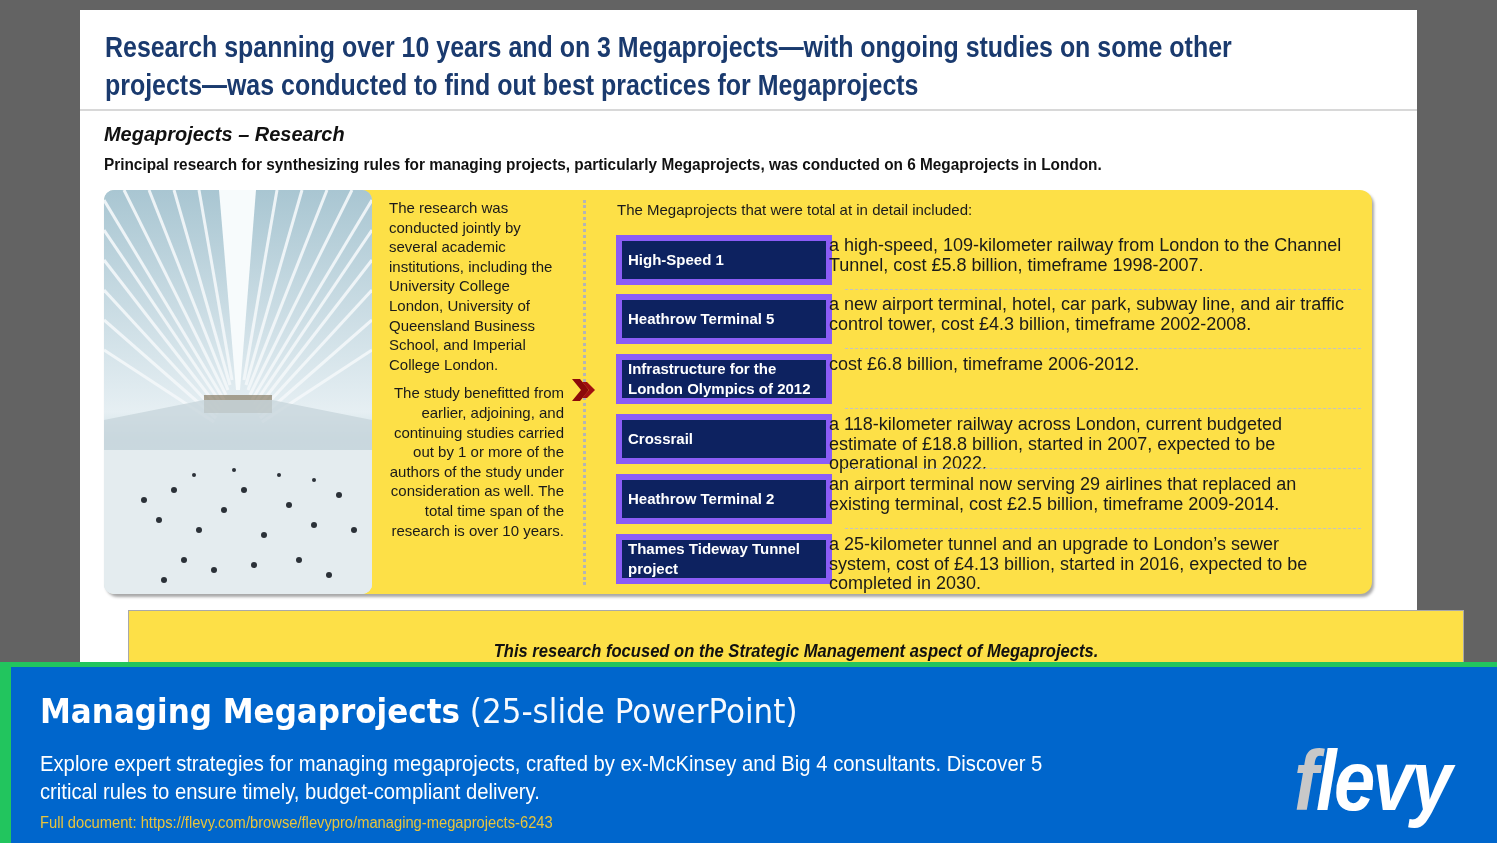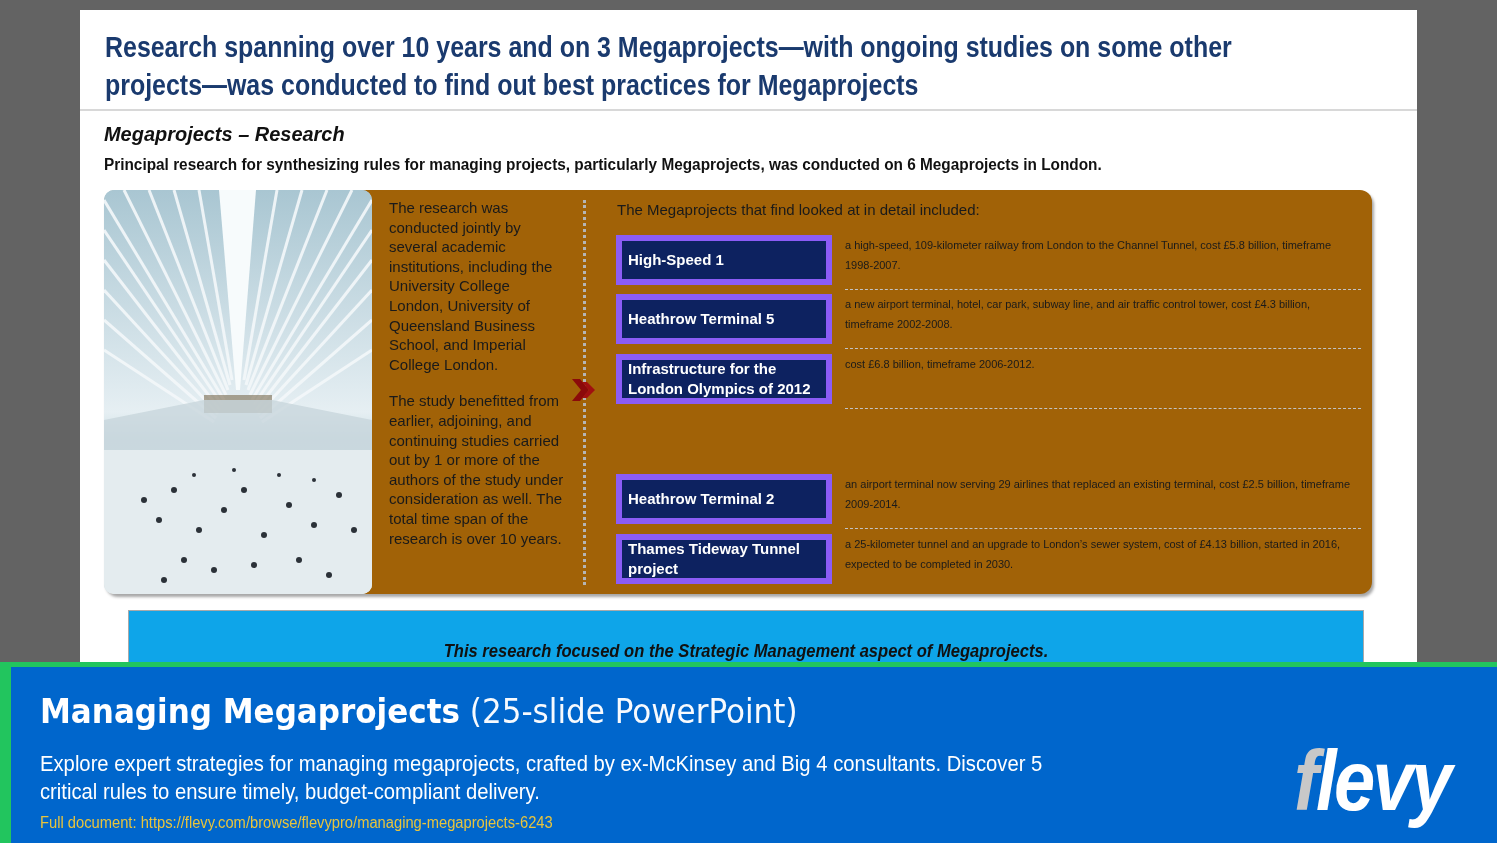--- a/index.html
+++ b/index.html
@@ -52,42 +52,42 @@
       font-size: 16px;
       color: #111;
       white-space: nowrap;
       transform: scaleX(0.96);
       transform-origin: left top;
     }
     .panel {
       position: absolute;
       left: 24px; top: 180px;
       width: 1268px; height: 404px;
-      background: #a16207;
+      background: #fde047;
       border-radius: 12px;
       box-shadow: 2px 3px 3px rgba(0,0,0,0.35);
     }
     .photo {
       position: absolute;
       left: 0; top: 0;
       width: 268px; height: 404px;
       border-radius: 10px;
       overflow: hidden;
       background: linear-gradient(180deg, #b8d2dc 0%, #d7e6ec 35%, #e9f1f4 55%, #c9dde5 70%, #dfe9ee 100%);
     }
     .photo svg { width: 100%; height: 100%; display: block; }
     .left-text {
       position: absolute;
       left: 285px; top: 8px;
       width: 175px;
       font-size: 15px;
       line-height: 19.6px;
       color: #1a1a1a;
     }
-    .left-text p + p { margin-top: 17px; }
+    .left-text p + p { margin-top: 9px; text-align: right; }
     .v-divider {
       position: absolute;
       left: 479px; top: 10px;
       width: 0; height: 385px;
       border-left: 3px dotted #b5b5b5;
     }
     .chevron {
       position: absolute;
       left: 468px; top: 188px;
       width: 26px; height: 24px;
@@ -114,37 +114,37 @@
       font-weight: bold;
       font-size: 15px;
       line-height: 20px;
       padding: 0 6px;
       display: flex;
       align-items: center;
       border: 6px solid #8b5cf6;
     }
     .row .desc {
       position: absolute;
-      left: 229px; top: 1px;
+      left: 213px; top: 1px;
       width: 516px;
-      font-size: 11px;
+      font-size: 18px;
       line-height: 19.6px;
       color: #1a1a1a;
     }
     .row .sep {
       position: absolute;
       left: 229px; top: 54px;
       width: 516px;
       border-top: 1px dashed #c3c3c3;
     }
     .callout {
       position: absolute;
       left: 48px; top: 600px;
-      width: 1236px; height: 70px;
-      background: #0ea5e9;
+      width: 1336px; height: 70px;
+      background: #fde047;
       border: 1px solid #a9a9a9;
     }
     .callout-text {
       position: absolute;
       left: 0; top: 30px;
       width: 100%;
       text-align: center;
       font-weight: bold;
       font-style: italic;
       font-size: 18px;
@@ -290,35 +290,40 @@
       <p>The research was conducted jointly by several academic institutions, including the University College London, University of Queensland Business School, and Imperial College London.</p>
       <p>The study benefitted from earlier, adjoining, and continuing studies carried out by 1 or more of the authors of the study under consideration as well. The total time span of the research is over 10 years.</p>
     </div>
 
     <div class="v-divider"></div>
     <svg class="chevron" viewBox="0 0 26 24">
       <polygon points="0,1 8,1 17,12 8,23 0,23 9,12" fill="#8b0a0a"></polygon>
       <polygon points="10,4 15,4 23,12 15,20 10,20 17,12" fill="#a01010"></polygon>
     </svg>
 
-    <div class="list-intro">The Megaprojects that find looked at in detail included:</div>
+    <div class="list-intro">The Megaprojects that were total at in detail included:</div>
 
     <div class="row" style="top:45px;">
       <div class="label">High-Speed 1</div>
       <div class="desc">a high-speed, 109-kilometer railway from London to the Channel Tunnel, cost £5.8 billion, timeframe 1998-2007.</div>
       <div class="sep"></div>
     </div>
     <div class="row" style="top:104px;">
       <div class="label">Heathrow Terminal 5</div>
       <div class="desc">a new airport terminal, hotel, car park, subway line, and air traffic control tower, cost £4.3 billion, timeframe 2002-2008.</div>
       <div class="sep"></div>
     </div>
     <div class="row" style="top:164px;">
       <div class="label">Infrastructure for the London Olympics of 2012</div>
       <div class="desc">cost £6.8 billion, timeframe 2006-2012.</div>
+      <div class="sep"></div>
+    </div>
+    <div class="row" style="top:224px;">
+      <div class="label">Crossrail</div>
+      <div class="desc">a 118-kilometer railway across London, current budgeted estimate of £18.8 billion, started in 2007, expected to be operational in 2022.</div>
       <div class="sep"></div>
     </div>
     <div class="row" style="top:284px;">
       <div class="label">Heathrow Terminal 2</div>
       <div class="desc">an airport terminal now serving 29 airlines that replaced an existing terminal, cost £2.5 billion, timeframe 2009-2014.</div>
       <div class="sep"></div>
     </div>
     <div class="row" style="top:344px;padding-left:42px;">
       <div class="label">Thames Tideway Tunnel project</div>
       <div class="desc">a 25-kilometer tunnel and an upgrade to London’s sewer system, cost of £4.13 billion, started in 2016, expected to be completed in 2030.</div>

